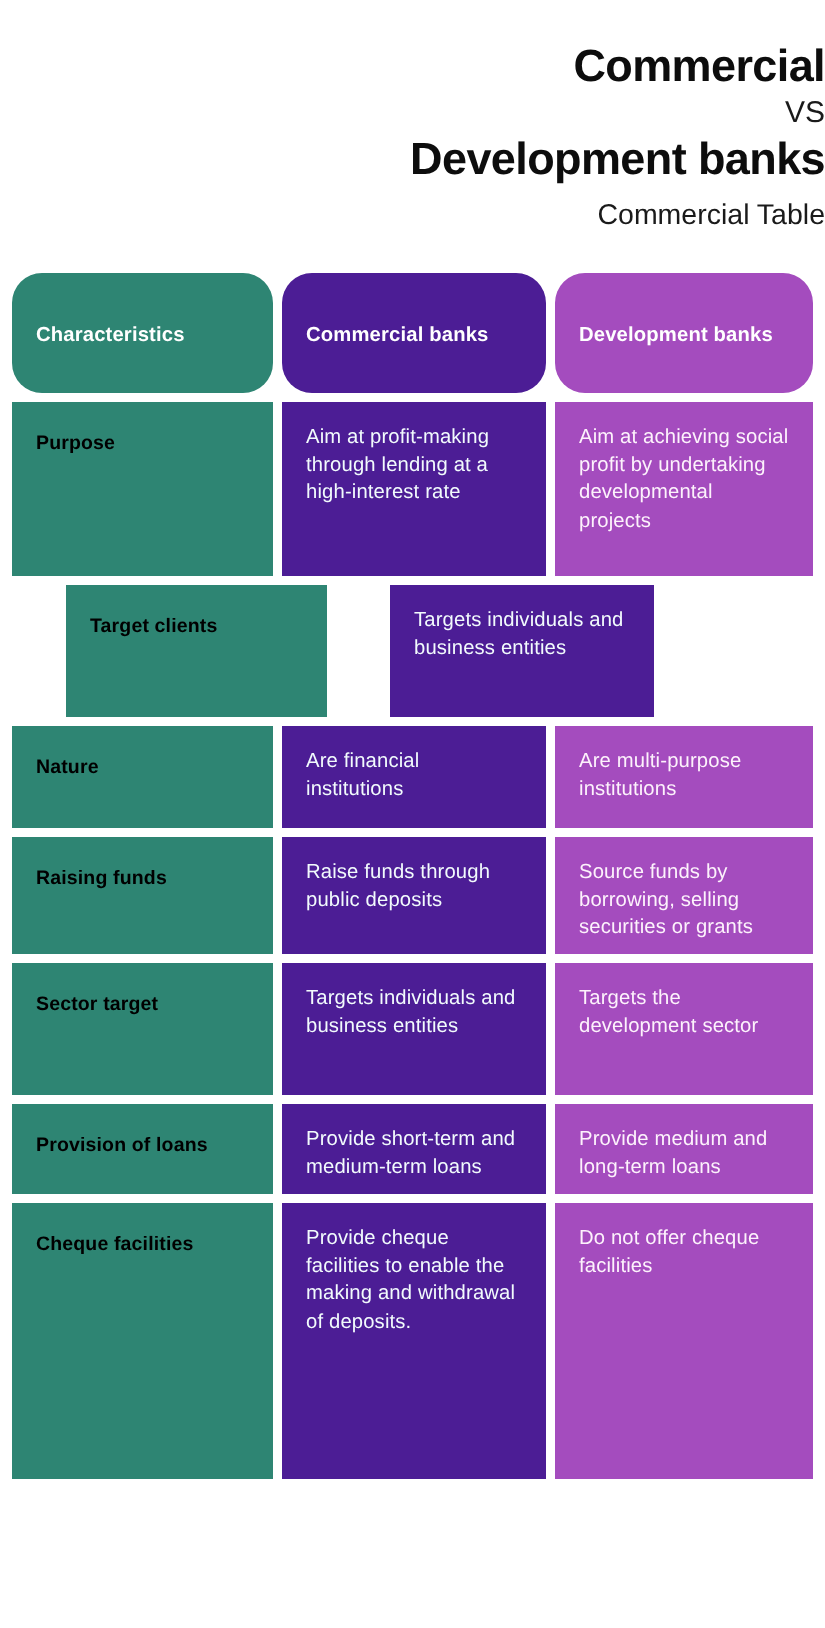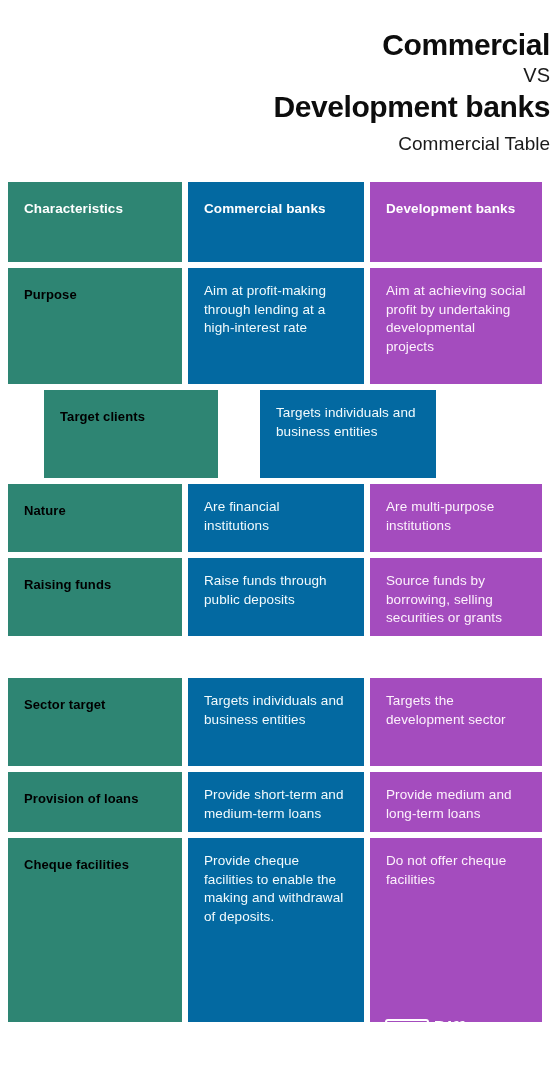--- a/index.html
+++ b/index.html
@@ -72,30 +72,30 @@
     overflow: hidden;
   }
   .cell.c0 {
     width: 174px;
     flex: 0 0 174px;
     background: #2e8573;
   }
   .cell.c1 {
     width: 176px;
     flex: 0 0 176px;
-    background: #0369a1;
+    background: #4c1d95;
   }
   .cell.c2 {
     width: 172px;
     flex: 0 0 172px;
     background: #a44cbe;
   }
 
   
-  .trow.header .cell { padding-top: 18px; }
+  .trow.header .cell { padding-top: 32px; border-radius: 20px; }
   .trow.header { height: 80px; }
   .hdr-text {
     font-size: 13.5px;
     font-weight: bold;
     color: #ffffff;
     line-height: 1.35;
     letter-spacing: 0.1px;
   }
 
   
@@ -114,21 +114,21 @@
     line-height: 1.38;
     letter-spacing: 0.1px;
   }
   .cell.c2 .celltext { color: #fdf2fc; }
 
   .trow.r0 .cell { height: 116px; }
   .trow.r1 .cell { height: 90px; }
   .trow.r2 .cell { height: 88px; margin-left: 36px; }
   .trow.r3 .cell { height: 68px; }
   .trow.r4 .cell { height: 78px; }
-  .trow.r5 .cell { height: 88px; margin-top: 36px; }
+  .trow.r5 .cell { height: 88px; }
   .trow.r6 .cell { height: 60px; }
   .trow.r7 .cell { height: 184px; }
 
   
   .logo {
     position: absolute;
     right: 14px;
     bottom: 24px;
     display: flex;
     align-items: stretch;

